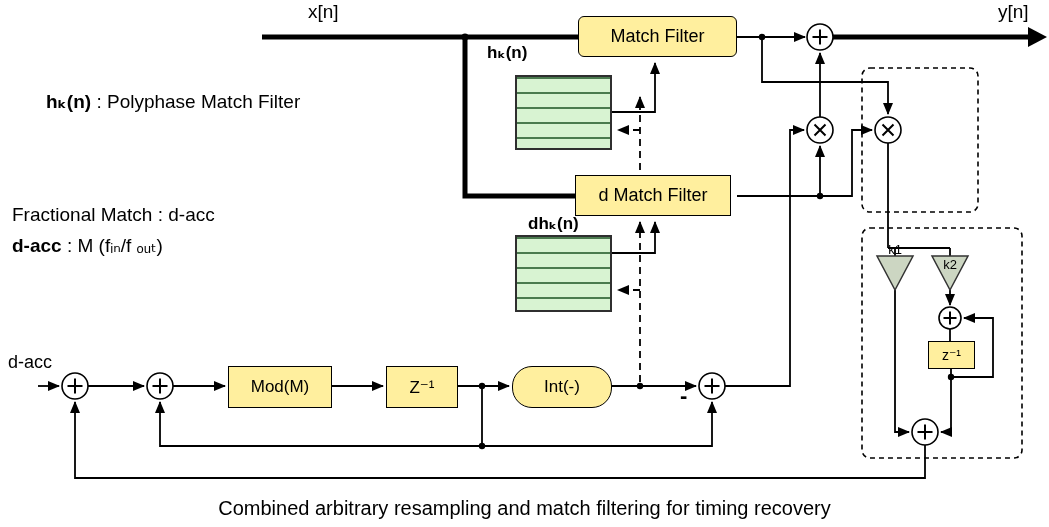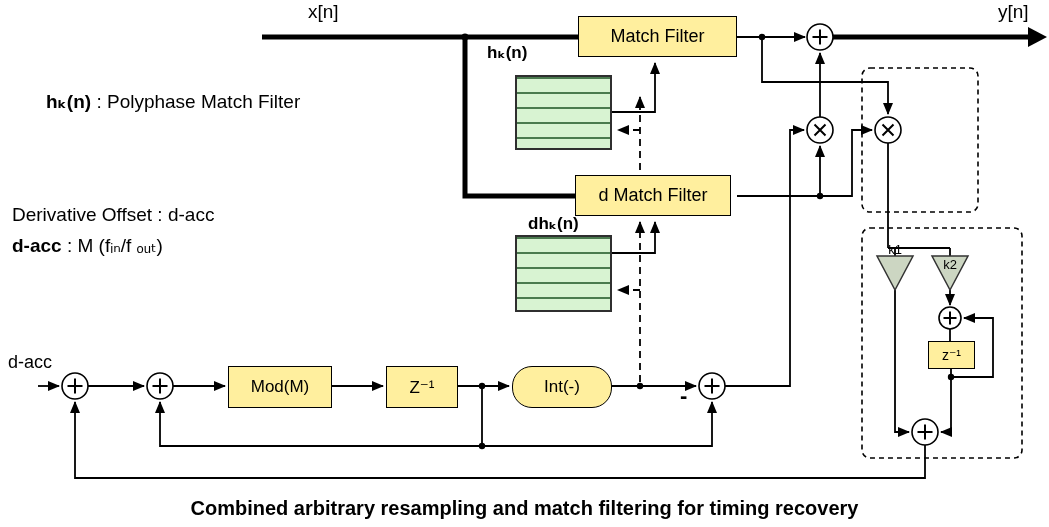--- a/index.html
+++ b/index.html
@@ -18,21 +18,21 @@
   .block.mid{font-size:17px;}
   .bank{position:absolute;z-index:2;box-sizing:border-box;border:2px solid #2f2f2f;
         background:repeating-linear-gradient(180deg,var(--bank-line) 0 2px,var(--bank-fill) 2px 15px);}
   .txt{position:absolute;z-index:3;white-space:nowrap;}
   .sig{font-size:19px;}
   .banklbl{font-size:17px;font-weight:bold;}
   .legend-line{position:absolute;z-index:3;font-size:19px;white-space:nowrap;}
   .legend-line .bterm{font-weight:bold;}
   .gainlbl{position:absolute;z-index:3;font-size:13px;width:22px;text-align:center;}
   .minus{font-size:22px;font-weight:bold;}
-  .caption{position:absolute;z-index:3;left:0;top:497px;width:1049px;text-align:center;font-size:20px;font-weight:bold;}
+  .caption{position:absolute;z-index:3;left:0;top:497px;width:1049px;text-align:center;font-size:20px;}
 </style>
 </head>
 <body>
 
 <div class="stage">
 
   <svg width="1049" height="527" viewBox="0 0 1049 527">
     <defs>
       <marker id="arr" markerUnits="userSpaceOnUse" markerWidth="12" markerHeight="10" viewBox="0 0 12 10" refX="11" refY="5" orient="auto">
         <path d="M0 0 L12 5 L0 10 Z" fill="#000"></path>
@@ -126,21 +126,21 @@
       <circle cx="465" cy="37" r="3.4"></circle>
       <circle cx="762" cy="37" r="3.2"></circle>
       <circle cx="820" cy="196" r="3.2"></circle>
       <circle cx="482" cy="386" r="3.2"></circle>
       <circle cx="640" cy="386" r="3.2"></circle>
       <circle cx="482" cy="446" r="3.2"></circle>
       <circle cx="951" cy="377" r="3.2"></circle>
     </g>
   </svg>
 
-  <div class="block" style="left:578px;top:16px;width:159px;height:41px;">Match Filter</div>
+  <div class="block" style="left:578px;top:16px;width:159px;height:41px;border-radius:6px;">Match Filter</div>
   <div class="block" style="left:575px;top:175px;width:156px;height:41px;">d Match Filter</div>
   <div class="block mid" style="left:228px;top:366px;width:104px;height:42px;">Mod(M)</div>
   <div class="block mid" style="left:386px;top:366px;width:72px;height:42px;">Z⁻¹</div>
   <div class="block mid" style="left:512px;top:366px;width:100px;height:42px;border-radius:20px;">Int(-)</div>
   <div class="block small" style="left:928px;top:341px;width:47px;height:28px;">z⁻¹</div>
 
   <div class="bank" style="left:515px;top:75px;width:97px;height:75px;"></div>
   <div class="bank" style="left:515px;top:235px;width:97px;height:77px;"></div>
 
   <div class="txt sig" style="left:308px;top:1px;">x[n]</div>
@@ -149,21 +149,21 @@
   <div class="txt banklbl" style="left:528px;top:213px;">dhₖ(n)</div>
   <div class="txt" style="left:8px;top:352px;font-size:18px;">d-acc</div>
   <div class="txt minus" style="left:680px;top:383px;">-</div>
   <div class="gainlbl" style="left:884px;top:242px;">k1</div>
   <div class="gainlbl" style="left:939px;top:257px;">k2</div>
 
   <div class="legend-line" style="left:46px;top:90px;">
     <span class="bterm">hₖ(n)</span><span> : Polyphase Match Filter</span>
   </div>
   <div class="legend-line" style="left:12px;top:204px;">
-    <span class="bterm"></span><span>Derivative Offset : d-acc</span>
+    <span class="bterm"></span><span>Fractional Match : d-acc</span>
   </div>
   <div class="legend-line" style="left:12px;top:234px;">
     <span class="bterm">d-acc</span><span> : M (fᵢₙ/f ₒᵤₜ)</span>
   </div>
 
   <div class="caption">Combined arbitrary resampling and match filtering for timing recovery</div>
 
 </div>
 
 </body></html>

